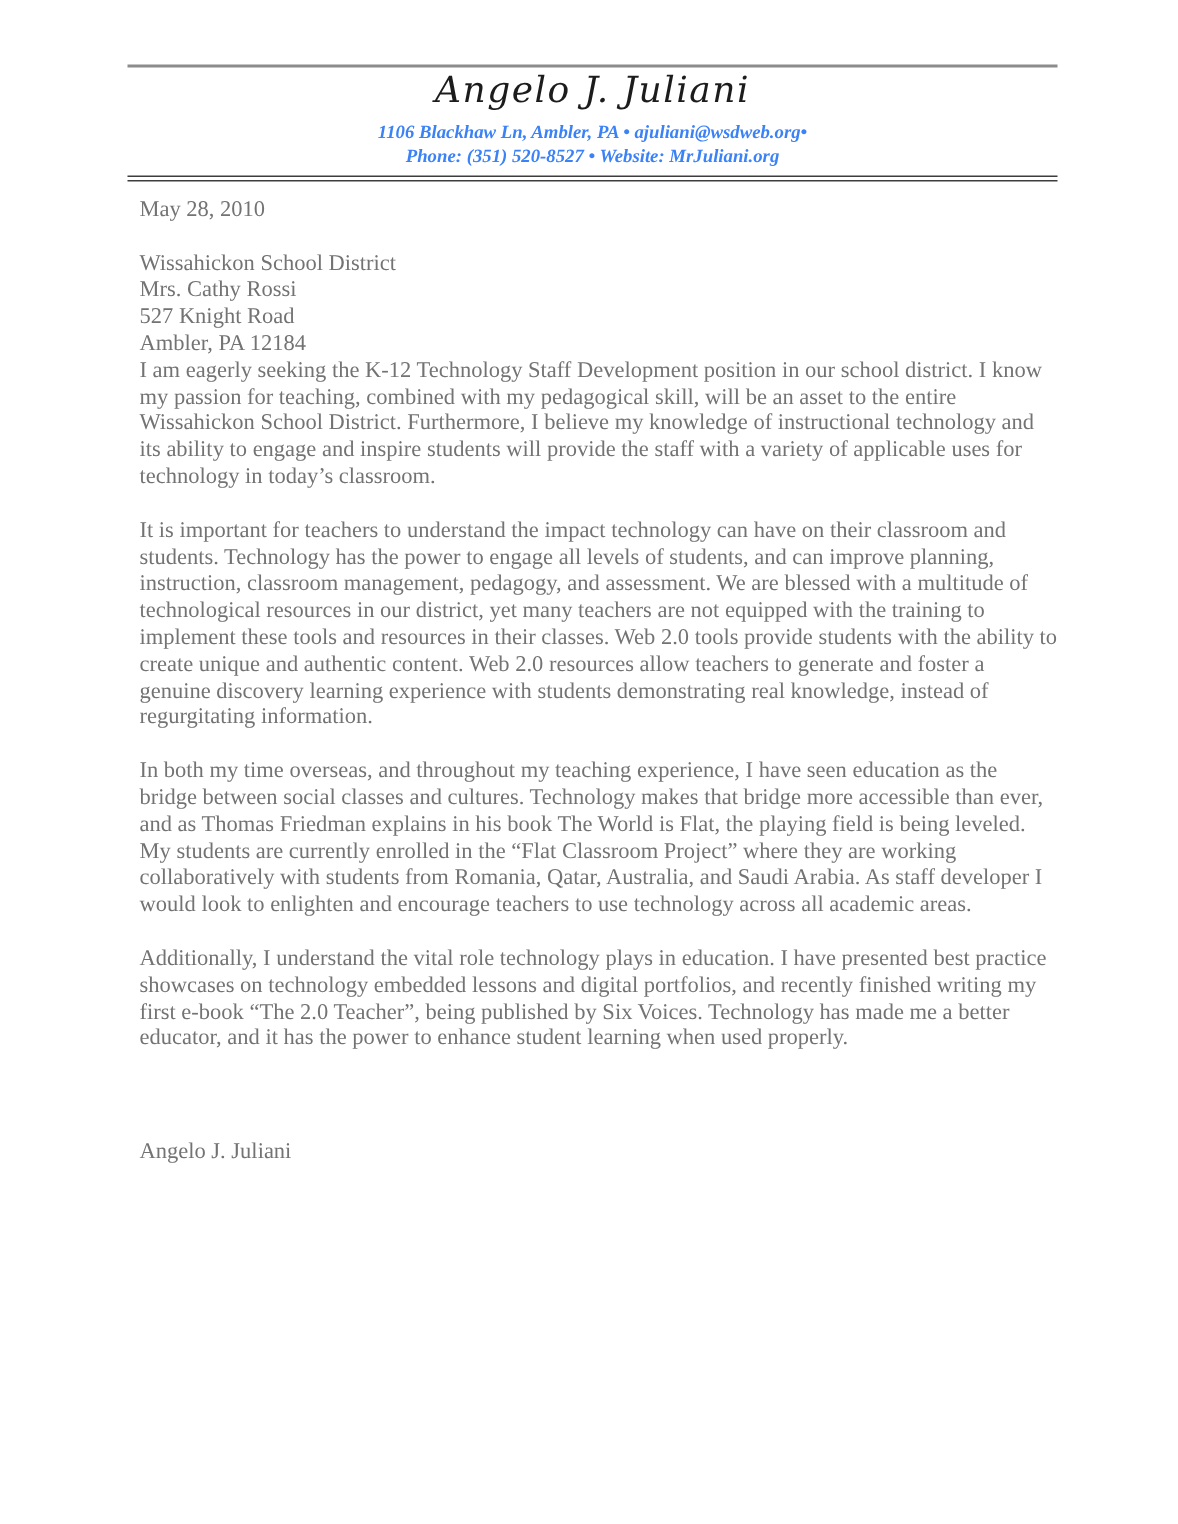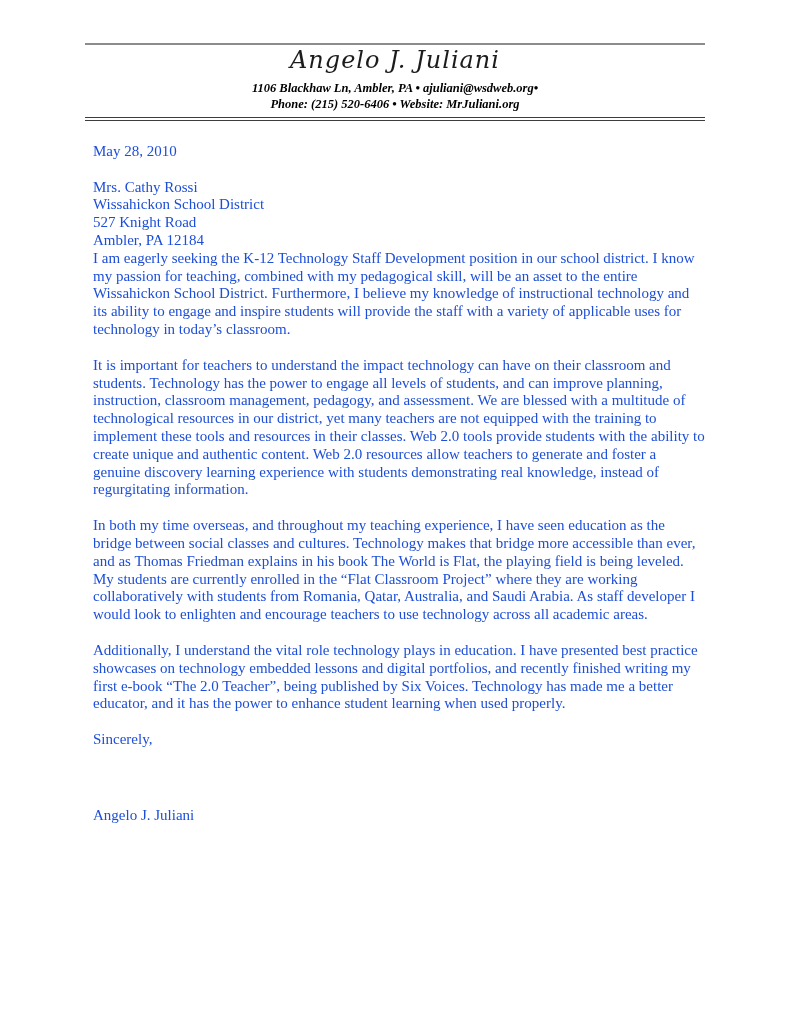--- a/index.html
+++ b/index.html
@@ -34,34 +34,34 @@
     line-height: 30px;
     letter-spacing: 1px;
     color: #1c1c1c;
   }
   .lh-contact {
     font-weight: bold;
     font-style: italic;
     font-size: 12.5px;
     line-height: 15.5px;
     margin-top: 6px;
-    color: #000000;
+    color: #3b82f6;
   }
   .rule-double {
     margin-top: 5px;
     height: 2px;
     border-top: 1px solid #3d3d3d;
     border-bottom: 1px solid #3d3d3d;
   }
   
   .letter {
-    margin: 22px 80px 0 93px;
+    margin: 11px 80px 0 93px;
     font-size: 15px;
     line-height: 17.8px;
-    color: #1d4ed8;
+    color: #737373;
   }
   .date-line {
     margin: 0 0 17.8px 0;
   }
   .recipient {
     margin: 0 0 0 0;
   }
   .salutation {
     margin: 41px 0 14px 0;
   }
@@ -80,41 +80,40 @@
 </head>
 <body>
 
 <div class="page">
 
   <div class="letterhead">
     <div class="rule-top"></div>
     <div class="lh-name">Angelo J. Juliani</div>
     <div class="lh-contact">
       <div>1106 Blackhaw Ln, Ambler, PA •  ajuliani@wsdweb.org•</div>
-      <div>Phone: (215) 520-6406 • Website: MrJuliani.org</div>
+      <div>Phone: (351) 520-8527 • Website: MrJuliani.org</div>
     </div>
     <div class="rule-double"></div>
   </div>
 
   <div class="letter">
     <p class="date-line">May 28, 2010</p>
 
     <div class="recipient">
+        <div>Wissahickon School District</div>
         <div>Mrs. Cathy Rossi</div>
-        <div>Wissahickon School District</div>
         <div>527 Knight Road</div>
         <div>Ambler, PA 12184</div>
       </div>
 
 
     <div>
         <p class="para"><span>I am eagerly seeking the K-12 Technology Staff Development position in our school district.  I know my passion for teaching, combined with my pedagogical skill, will be an asset to the entire Wissahickon School District. Furthermore, I believe my knowledge of instructional technology and its ability to engage and inspire students will provide the staff with a variety of applicable uses for technology in today’s classroom.</span></p>
         <p class="para"><span>It is important for teachers to understand the impact technology can have on their classroom and students. Technology has the power to engage all levels of students, and can improve planning, instruction, classroom management, pedagogy, and assessment. We are blessed with a multitude of technological resources in our district, yet many teachers are not equipped with the training to implement these tools and resources in their classes. Web 2.0 tools provide students with the ability to create unique and authentic content. Web 2.0 resources allow teachers to generate and foster a genuine discovery learning experience with students demonstrating real knowledge, instead of regurgitating information.</span></p>
         <p class="para"><span>In both my time overseas, and throughout my teaching experience, I have seen education as the bridge between social classes and cultures.  Technology makes that bridge more accessible than ever, and as Thomas Friedman explains in his book </span><span class="it">The World is Flat,</span><span> the playing field is being leveled. My students are currently enrolled in the “Flat Classroom Project” where they are working collaboratively with students from Romania, Qatar, Australia, and Saudi Arabia. As staff developer I would look to enlighten and encourage teachers to use technology across all academic areas.</span></p>
         <p class="para"><span>Additionally, I understand the vital role technology plays in education. I have presented best practice showcases on technology embedded lessons and digital portfolios, and recently finished writing my first e-book “The 2.0 Teacher”, being published by Six Voices. Technology has made me a better educator, and it has the power to enhance student learning when used properly.</span></p>
       </div>
 
-    <p class="closing">Sincerely,</p>
 
     <p class="signature">Angelo J. Juliani</p>
   </div>
 
 </div>
 
 </body></html>

